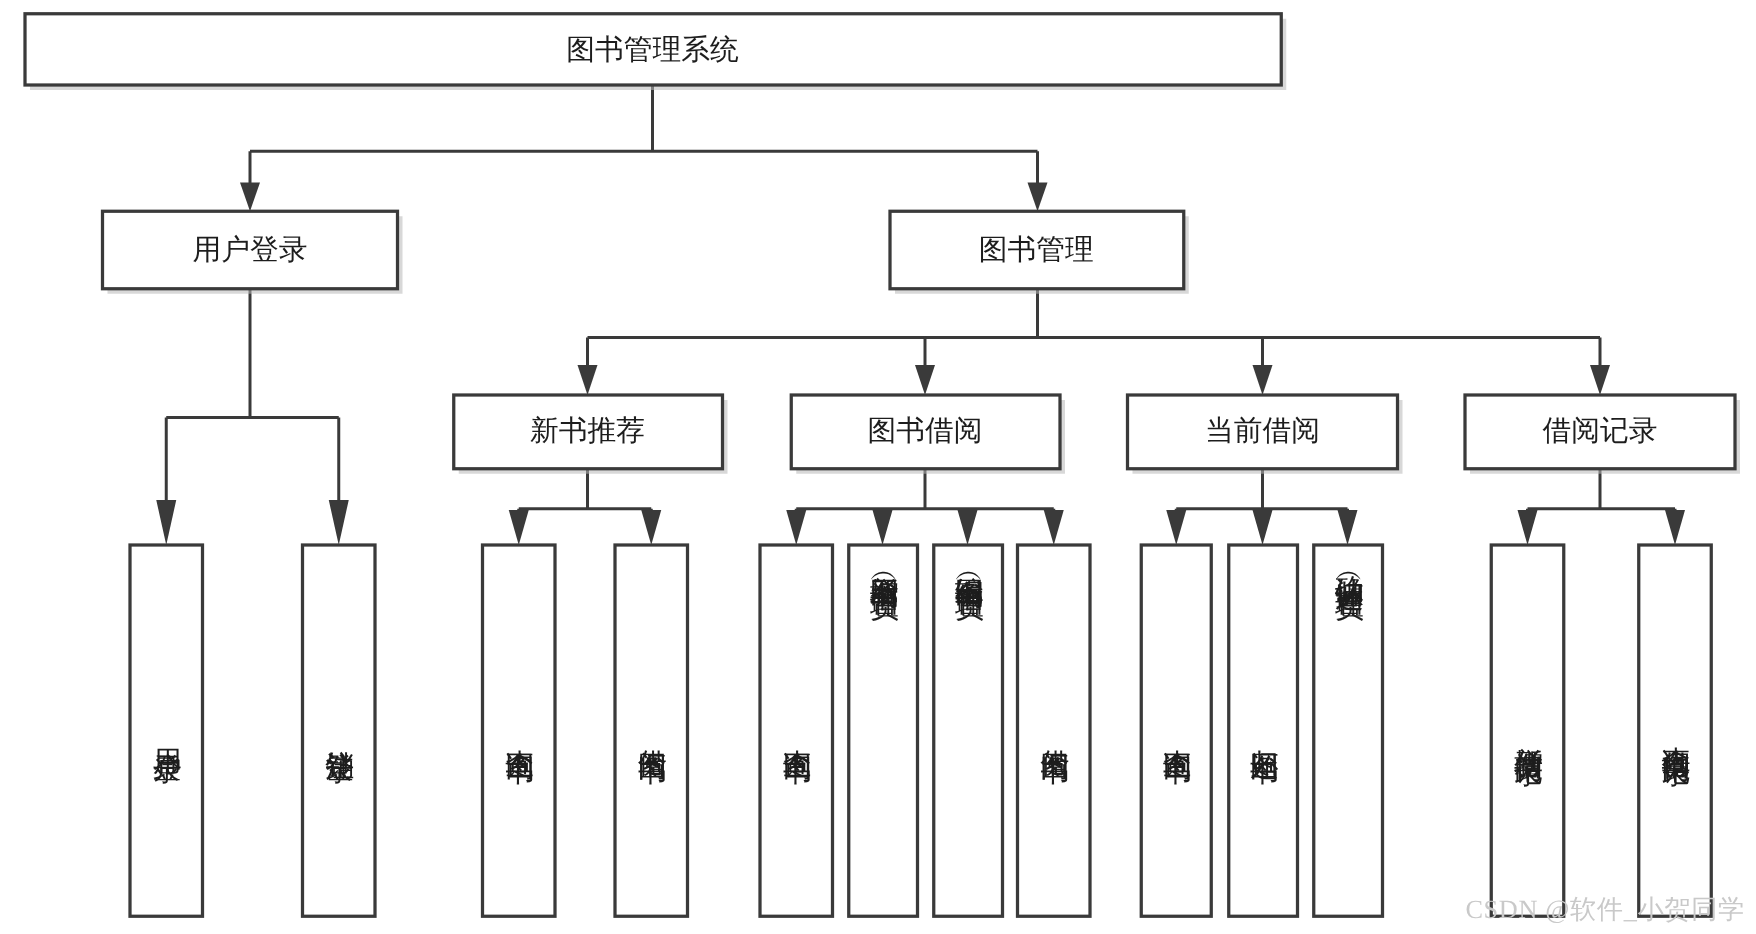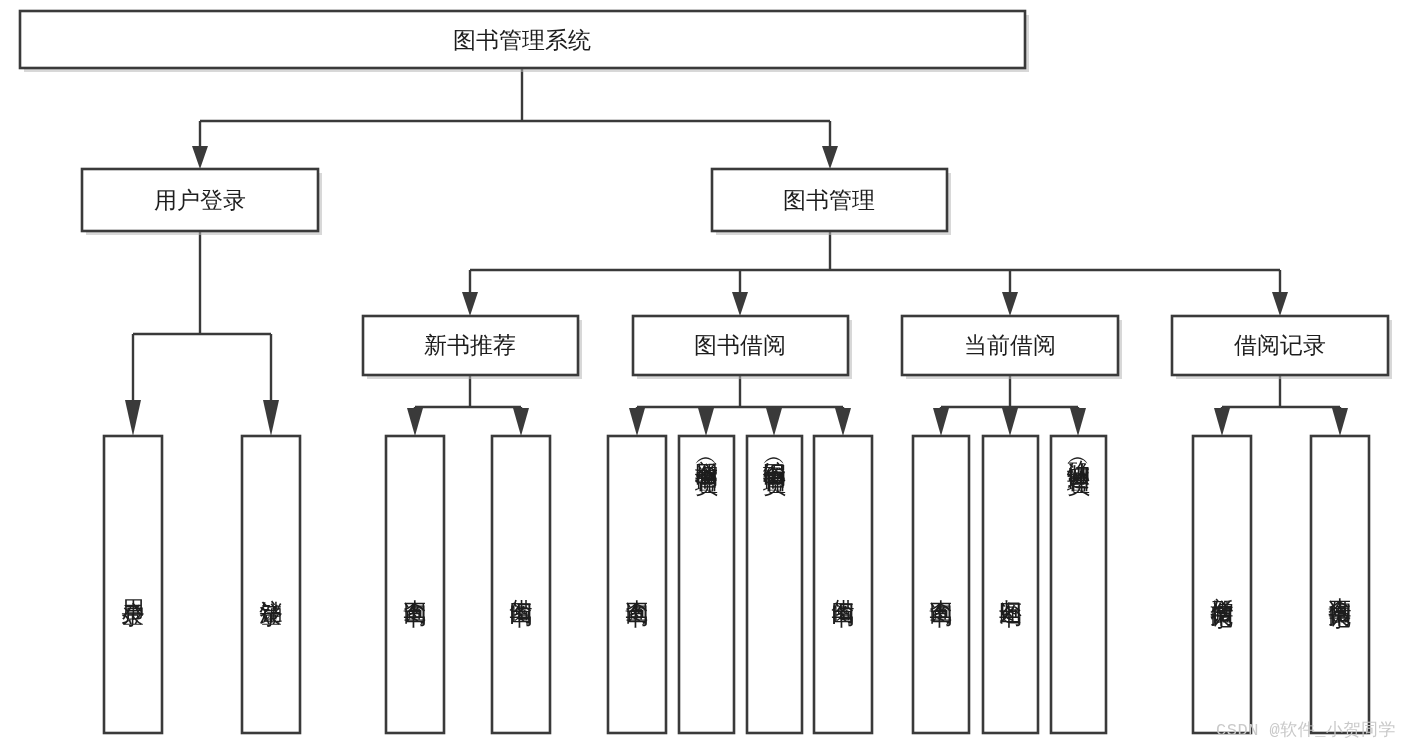--- a/index.html
+++ b/index.html
@@ -63,22 +63,22 @@
     color: #1d1d1d;
     line-height: 1.08;
     letter-spacing: 2px;
     white-space: nowrap;
     text-align: center;
   }
   .watermark {
     position: absolute;
     right: 9px;
     bottom: 6px;
-    font-family: Liberation Mono, monospace;
-    font-size: 17px;
+    font-family: Liberation Serif, serif;
+    font-size: 21px;
     color: #c9c9c9;
     white-space: nowrap;
     letter-spacing: .5px;
   }
 </style>
 </head>
 <body>
 
 <div id="diagram-root">
 

